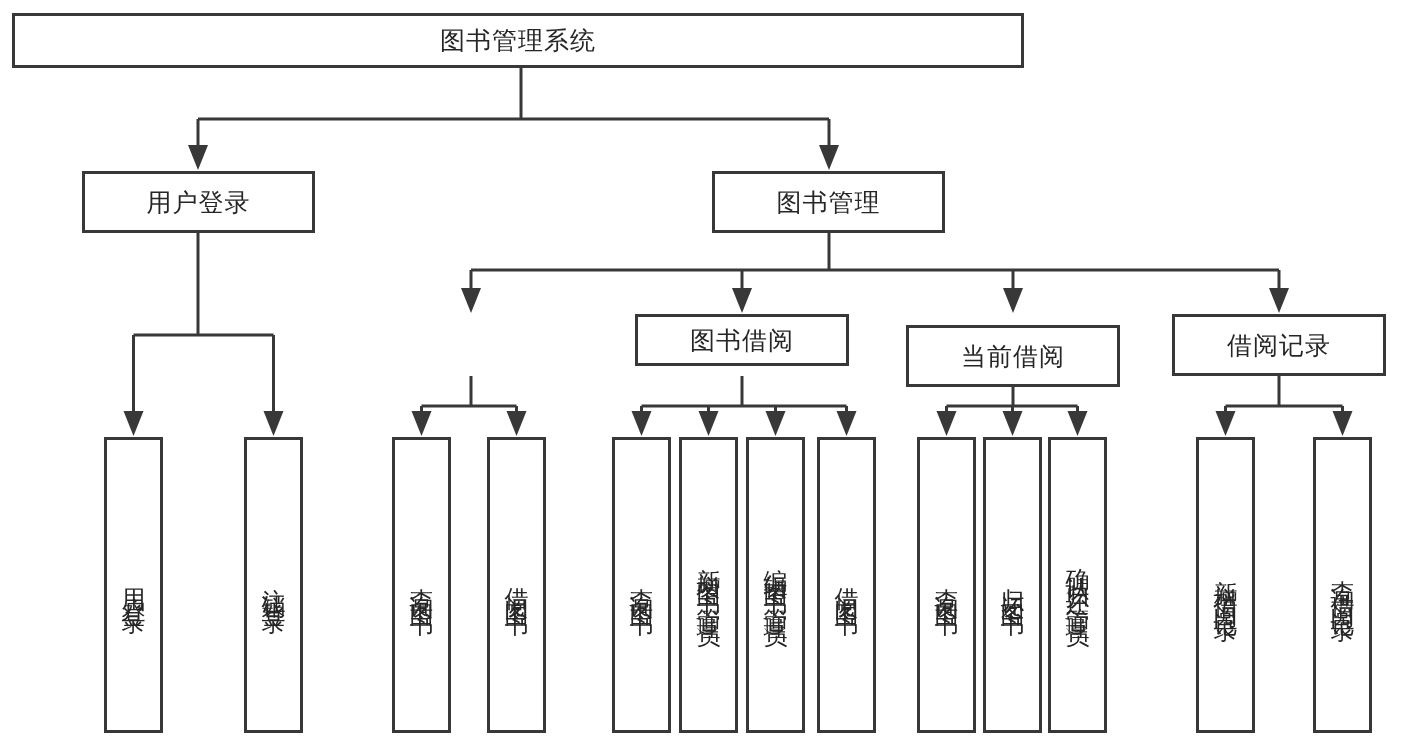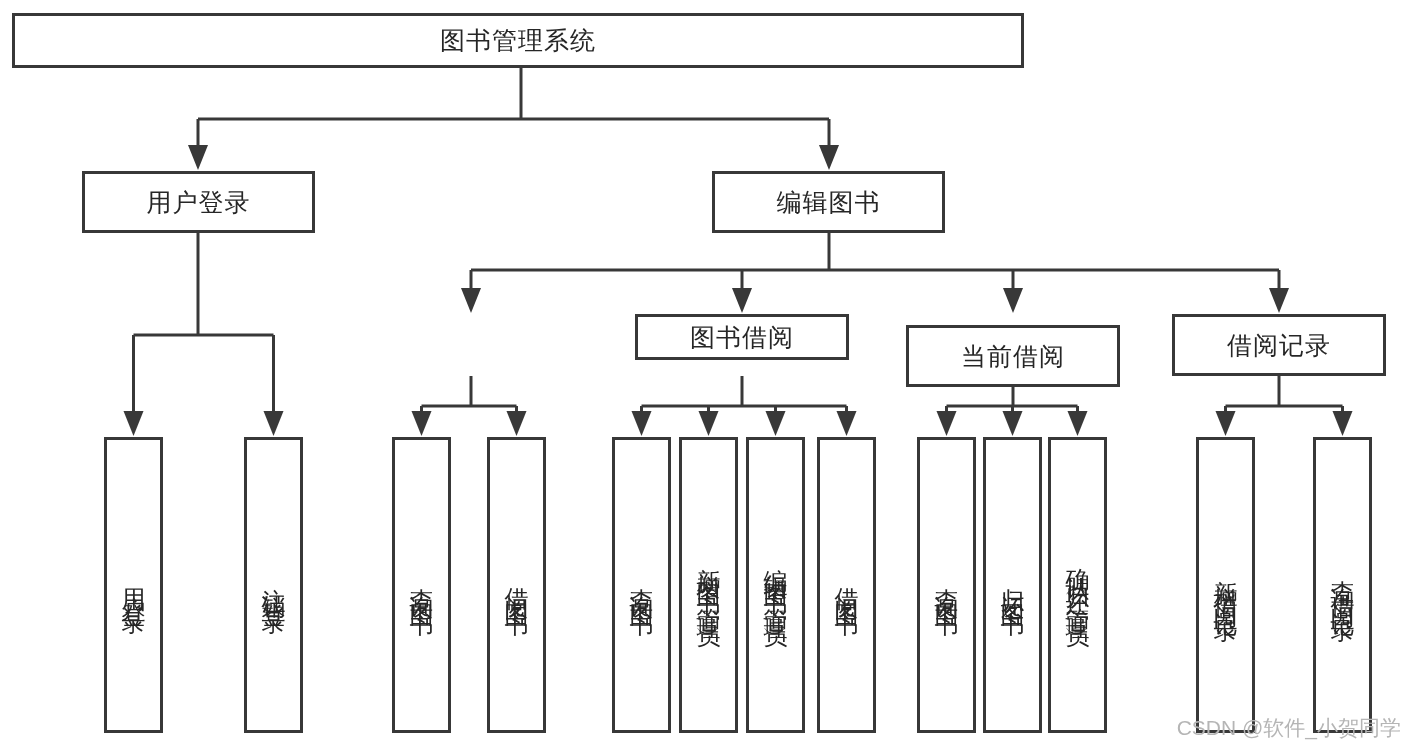--- a/index.html
+++ b/index.html
@@ -134,24 +134,24 @@
   </svg>
 
   <div class="node" style="left:12px; top:13px; width:1012px; height:55px;">
     <span class="hlabel">图书管理系统</span>
   </div>
 
   <div class="node" style="left:82px; top:171px; width:233px; height:62px;">
     <span class="hlabel">用户登录</span>
   </div>
   <div class="node" style="left:712px; top:171px; width:233px; height:62px;">
-    <span class="hlabel">编辑图书</span>
-  </div>
-
-  <div class="node" style="left:635px; top:314px; width:214px; height:46px;">
+    <span class="hlabel">图书管理</span>
+  </div>
+
+  <div class="node" style="left:635px; top:314px; width:214px; height:52px;">
     <span class="hlabel">图书借阅</span>
   </div>
   <div class="node" style="left:906px; top:314px; width:214px; height:62px;margin-top:11px;">
     <span class="hlabel">当前借阅</span>
   </div>
   <div class="node" style="left:1172px; top:314px; width:214px; height:62px;">
     <span class="hlabel">借阅记录</span>
   </div>
 
   <div class="node leaf" style="left:104px; top:437px; width:59px; height:296px;">
@@ -191,14 +191,13 @@
     <span class="vlabel">确认归还（管理员）</span>
   </div>
 
   <div class="node leaf" style="left:1196px; top:437px; width:59px; height:296px;">
     <span class="vlabel">新增借阅记录</span>
   </div>
   <div class="node leaf" style="left:1313px; top:437px; width:59px; height:296px;">
     <span class="vlabel">查询借阅记录</span>
   </div>
 
-  <div id="watermark">CSDN @软件_小贺同学</div>
 </div>
 
 </body></html>

